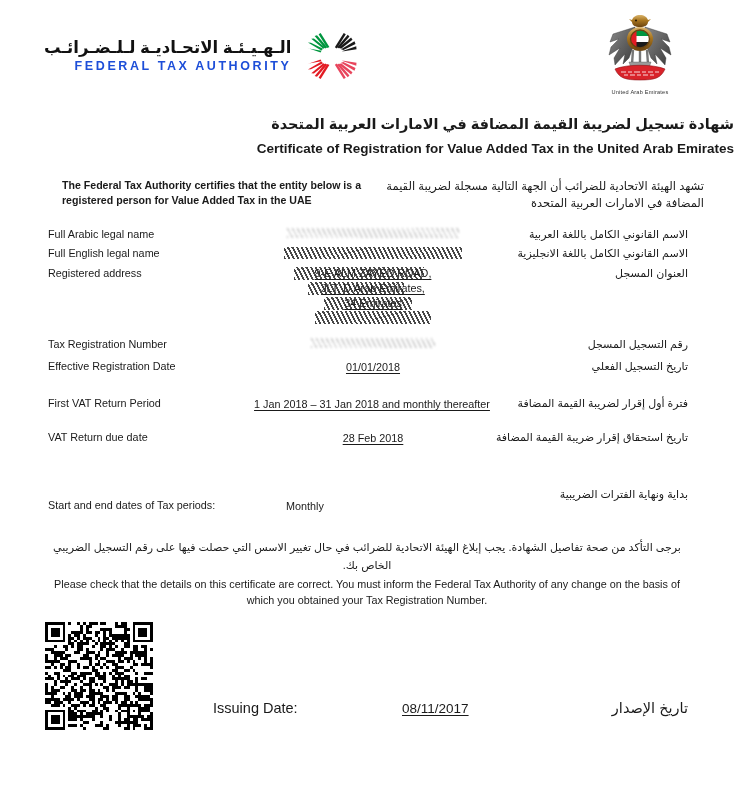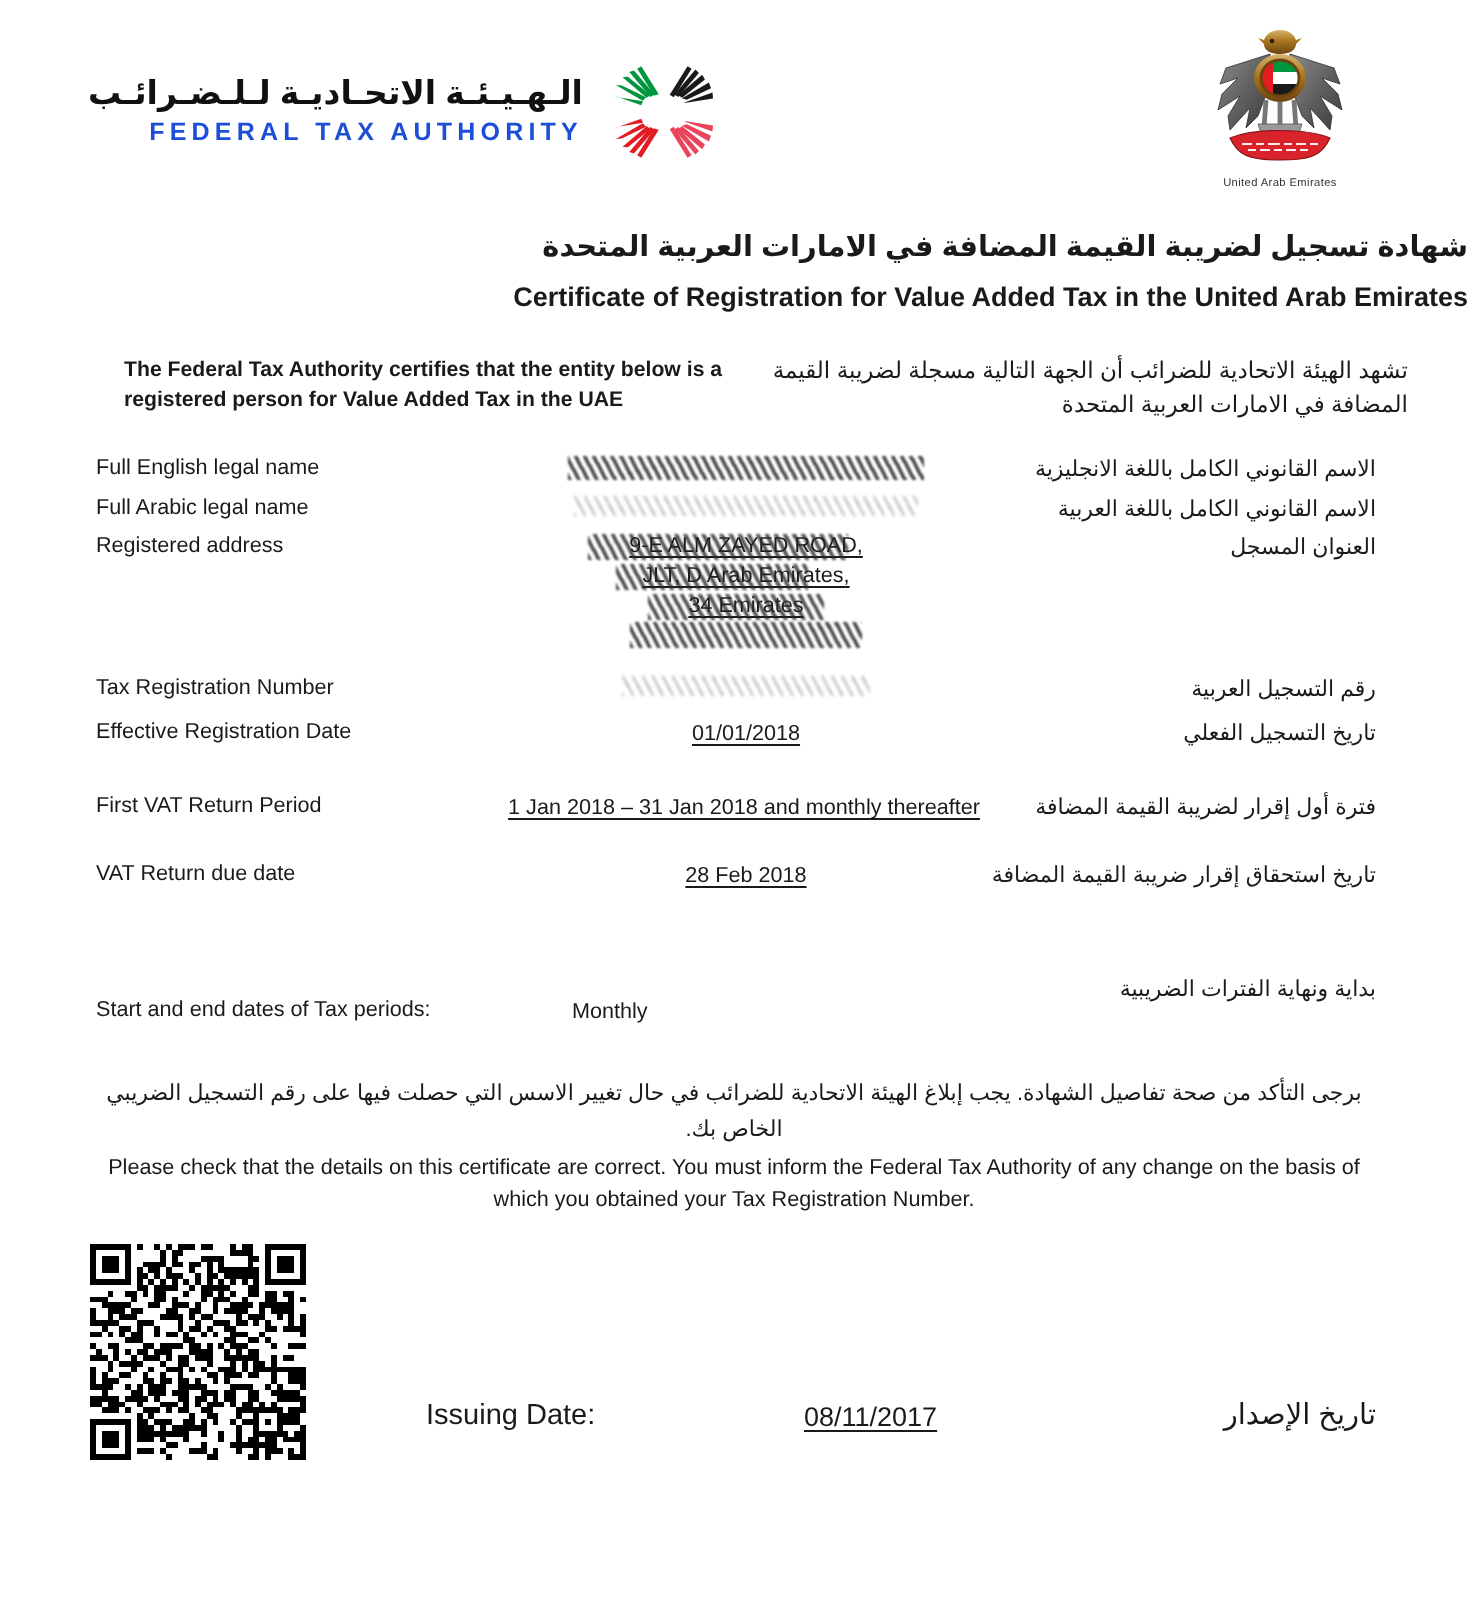--- a/index.html
+++ b/index.html
@@ -394,34 +394,34 @@
     <div class="title-en">Certificate of Registration for Value Added Tax in the United Arab Emirates</div>
   </div>
 
   <div class="certify">
     <div class="certify-en">The Federal Tax Authority certifies that the entity below is a registered person for Value Added Tax in the UAE</div>
     <div class="certify-ar">تشهد الهيئة الاتحادية للضرائب أن الجهة التالية مسجلة لضريبة القيمة المضافة في الامارات العربية المتحدة</div>
   </div>
 
   <div class="fields">
 
+    <div class="row" style="height:18px;">
+      <div class="lbl-en">Full Arabic legal name</div>
+      <div class="val">
+        <span class="redact light" style="width:172px;height:10px;"></span>
+      </div>
+      <div class="lbl-ar">الاسم القانوني الكامل باللغة العربية</div>
+    </div>
+
     <div class="row" style="height:19px;">
       <div class="lbl-en">Full English legal name</div>
       <div class="val">
         <span class="redact dark" style="width:178px;height:12px;"></span>
       </div>
       <div class="lbl-ar">الاسم القانوني الكامل باللغة الانجليزية</div>
-    </div>
-
-    <div class="row" style="height:18px;">
-      <div class="lbl-en">Full Arabic legal name</div>
-      <div class="val">
-        <span class="redact light" style="width:172px;height:10px;"></span>
-      </div>
-      <div class="lbl-ar">الاسم القانوني الكامل باللغة العربية</div>
     </div>
 
     <div class="row" style="height:70px;">
       <div class="lbl-en">Registered address</div>
       <div class="val" style="top:-1px;">
         <div class="addr-line">
           <span class="addr-txt">9-E ALM                    ZAYED ROAD,</span>
           <span class="redact dark addr-mask" style="left:52px;width:130px;"></span>
         </div>
         <div class="addr-line">
@@ -437,21 +437,21 @@
         </div>
       </div>
       <div class="lbl-ar">العنوان المسجل</div>
     </div>
 
     <div class="row" style="height:21px;">
       <div class="lbl-en">Tax Registration Number</div>
       <div class="val">
         <span class="redact light" style="width:124px;height:10px;"></span>
       </div>
-      <div class="lbl-ar">رقم التسجيل العربية</div>
+      <div class="lbl-ar">رقم التسجيل المسجل</div>
     </div>
 
     <div class="row" style="height:36px;">
       <div class="lbl-en">Effective Registration Date</div>
       <div class="val">
         <span class="u">01/01/2018</span>
       </div>
       <div class="lbl-ar">تاريخ التسجيل الفعلي</div>
     </div>
 

